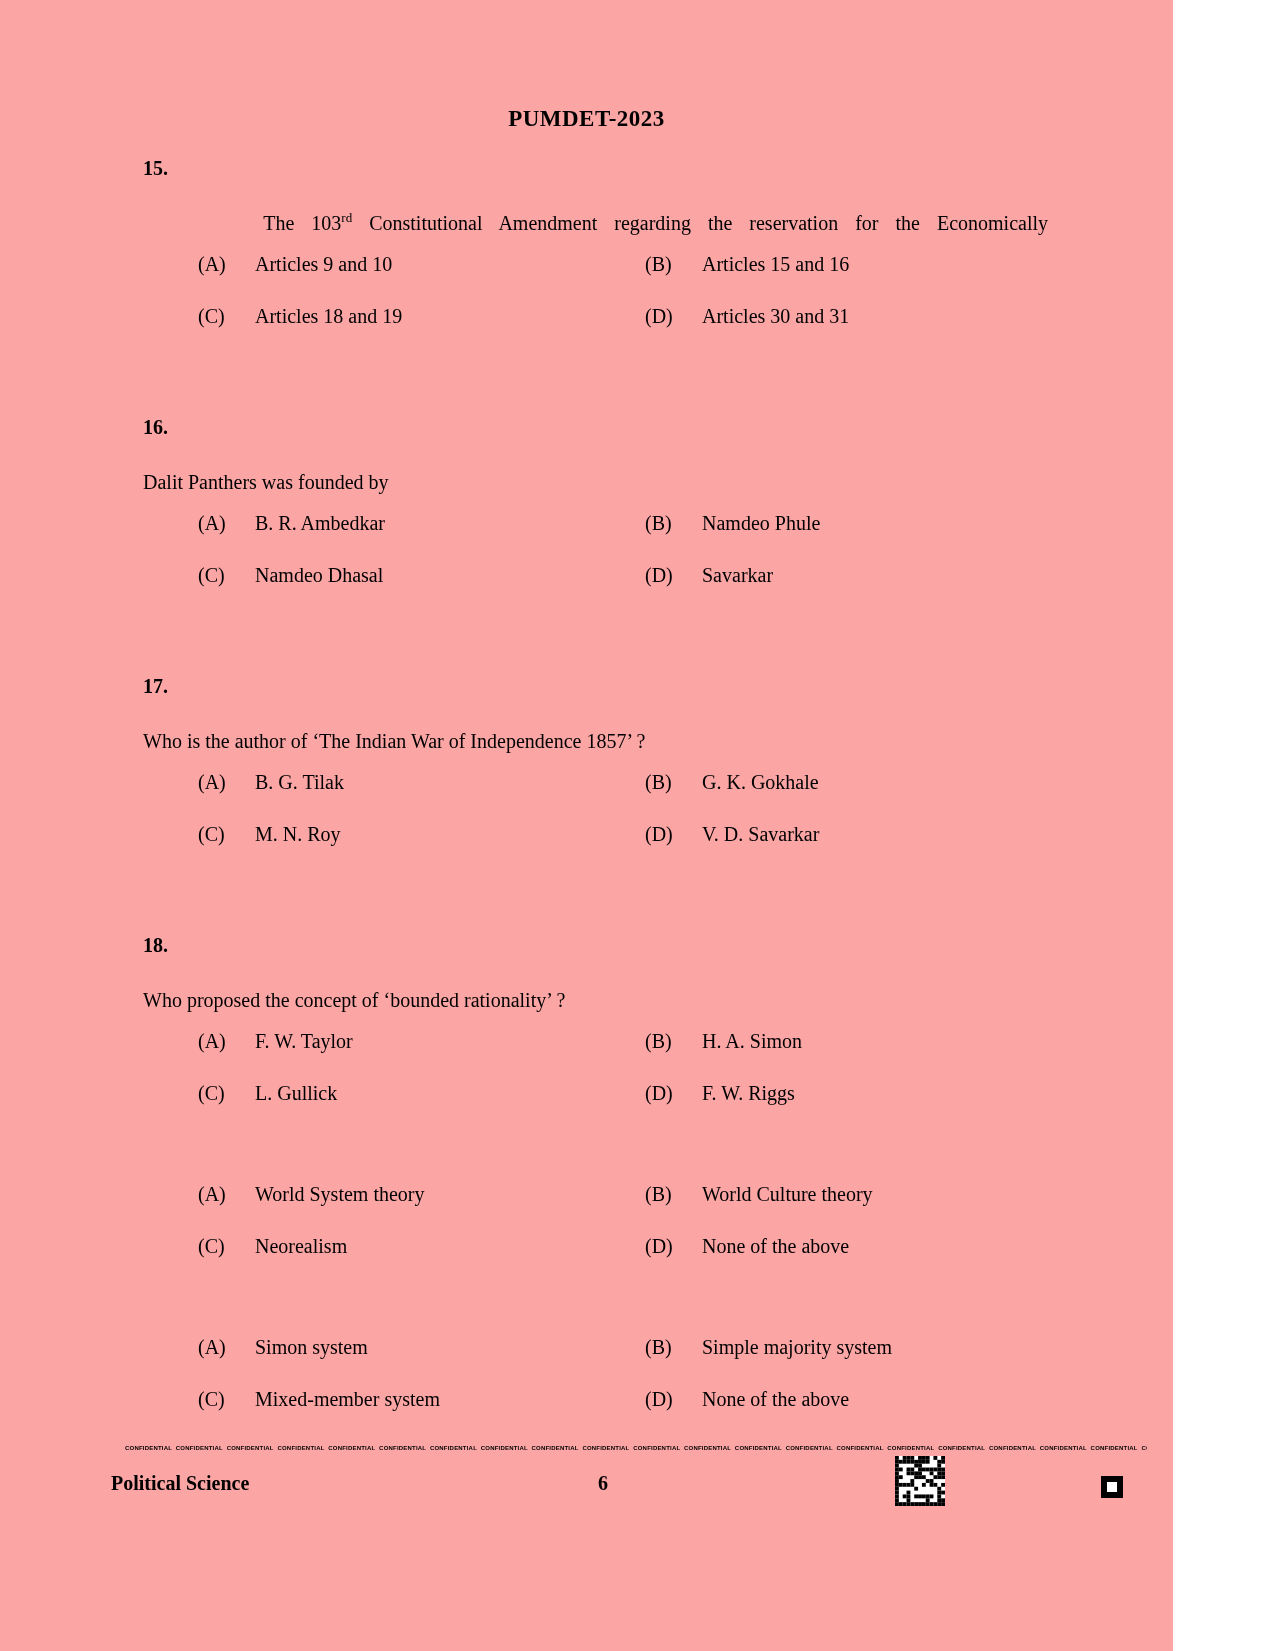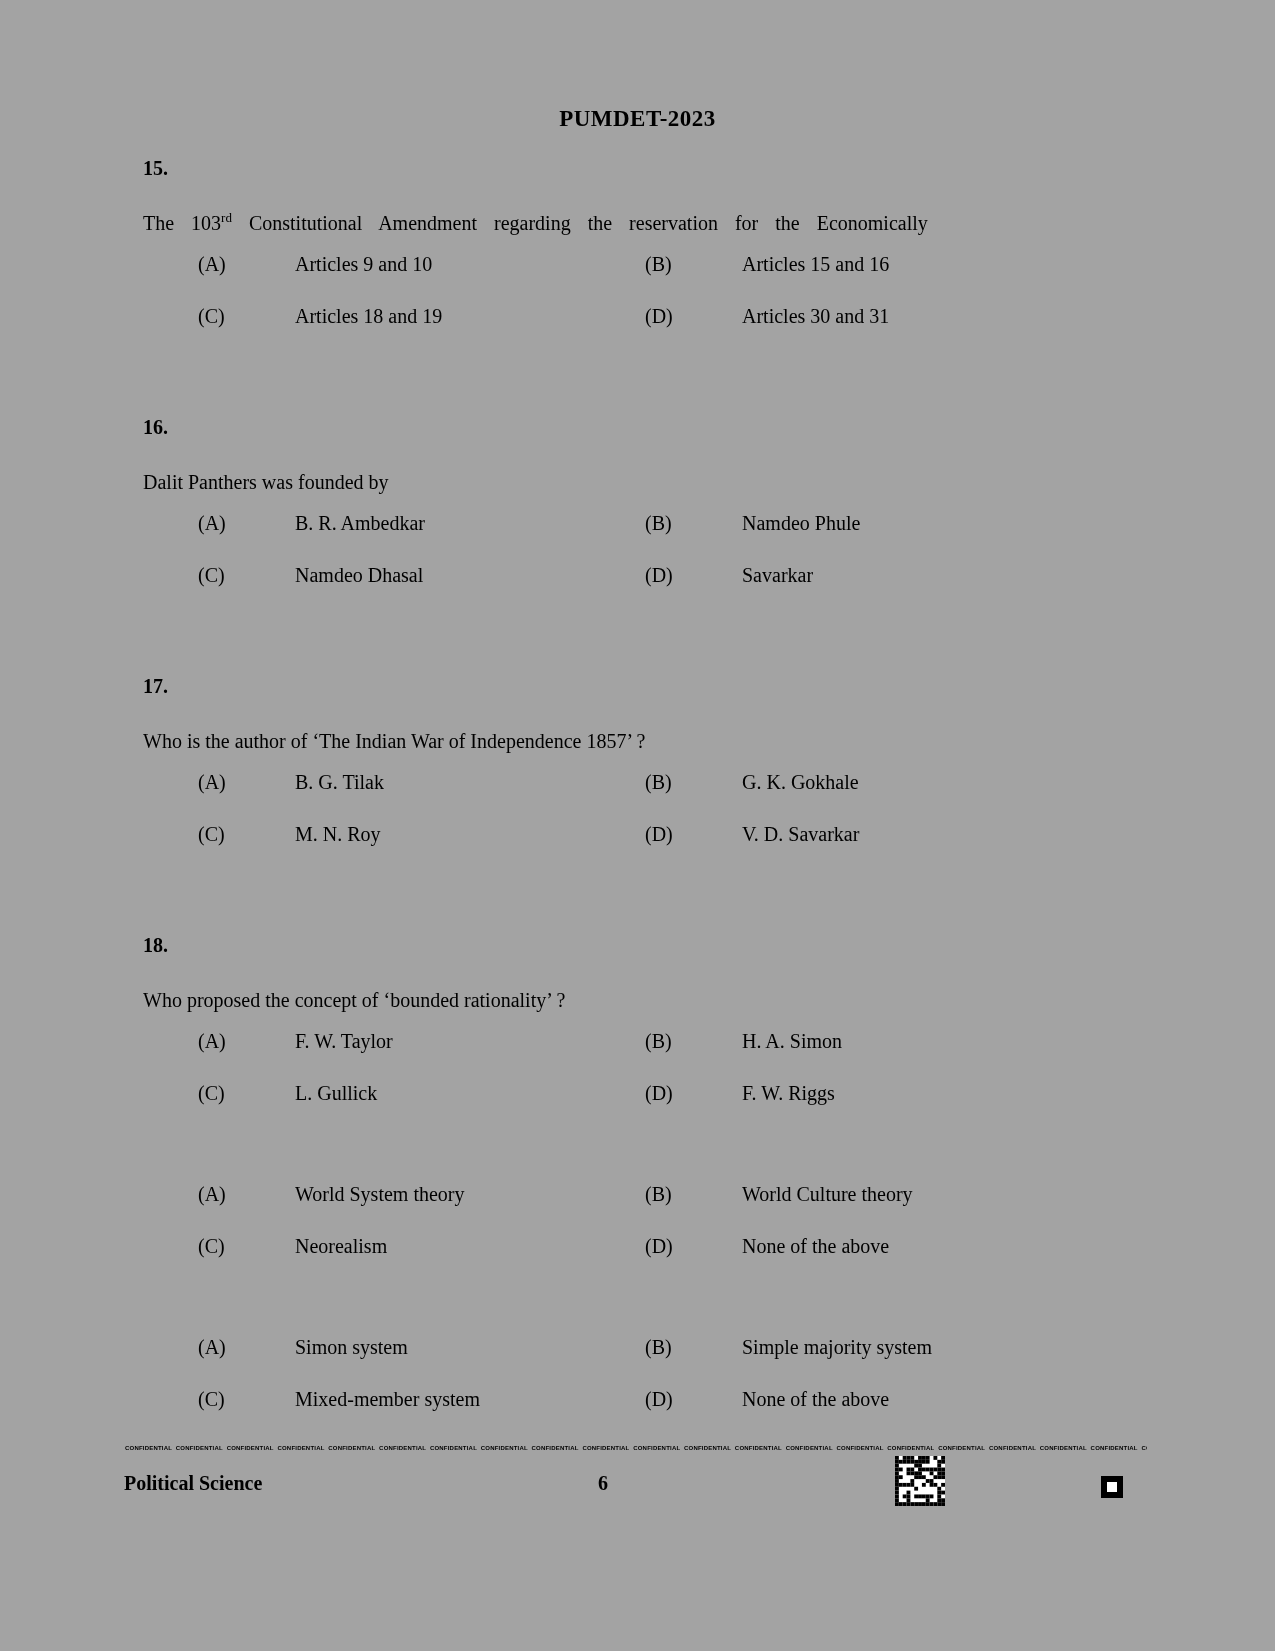--- a/index.html
+++ b/index.html
@@ -1,20 +1,20 @@
 <!DOCTYPE html>
 <html><head>
 <meta charset="utf-8">
 <style>
   html, body { margin: 0; padding: 0; background: #ffffff; }
   .page {
     position: relative;
-    width: 1275px;
+    width: 1173px;
     height: 1651px;
-    background: #a3a3a3;
+    background: #fca5a5;
     color: #000000;
     font-family: "Liberation Serif", "DejaVu Serif", serif;
     overflow: hidden;
   }
   .header-title {
     position: absolute;
     top: 106px;
     left: 0;
     width: 100%;
     text-align: center;
@@ -37,47 +37,47 @@
     font-size: 20px;
     line-height: 42px;
   }
   .q-text {
     flex: 1;
     font-size: 20px;
     line-height: 42px;
     max-width: 905px;
   }
   .q-text sup { font-size: 13px; line-height: 0; }
-  .jline { display: block; word-spacing: 12px; }
+  .jline { display: block; word-spacing: 12px; text-align: right; }
   .line2 { display: block; }
   .options { margin-top: 9px; padding-left: 55px; }
   .opt-row { display: flex; line-height: 23px; font-size: 20px; }
   .opt-row + .opt-row { margin-top: 29px; }
   .opt { display: flex; }
   .opt-a { width: 447px; flex: 0 0 447px; }
   .opt-label { width: 57px; flex: 0 0 57px; }
-  .opt-text { white-space: nowrap; margin-left: 40px; }
+  .opt-text { white-space: nowrap; }
   .watermark-line {
     position: absolute;
     left: 125px;
     top: 1444px;
     width: 1022px;
     font-size: 6px;
     line-height: 8px;
     letter-spacing: 0.2px;
     word-spacing: 2px;
     white-space: nowrap;
     overflow: hidden;
     color: #000000;
     font-family: "Liberation Sans", sans-serif;
     font-weight: bold;
   }
   .footer-subject {
     position: absolute;
-    left: 124px;
+    left: 111px;
     top: 1472px;
     font-size: 20px;
     font-weight: bold;
   }
   .footer-page-number {
     position: absolute;
     left: 598px;
     top: 1472px;
     font-size: 20px;
     font-weight: bold;

